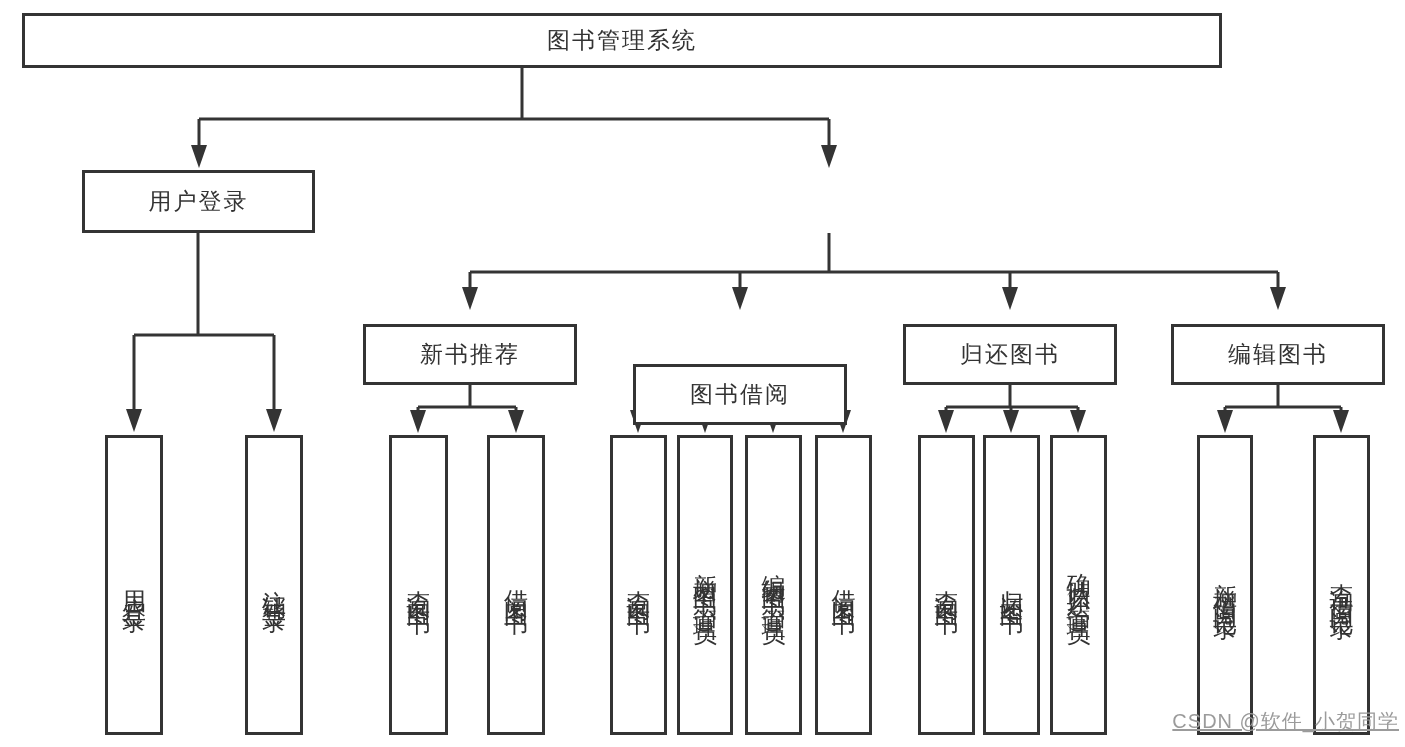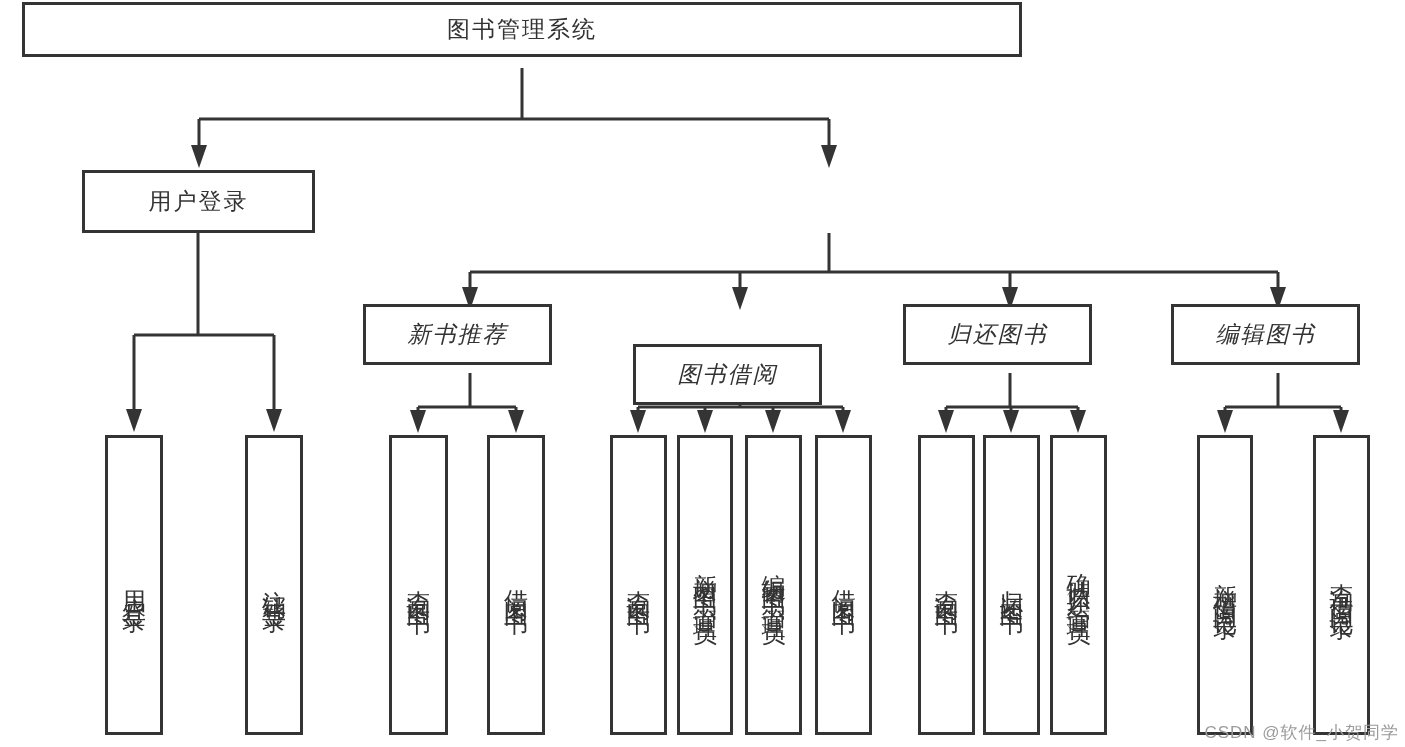--- a/index.html
+++ b/index.html
@@ -16,39 +16,39 @@
     display:flex;align-items:center;justify-content:center;
     font-size:23px;color:var(--text);letter-spacing:2px;white-space:nowrap;
   }
   .leaf{
     position:absolute;top:435px;height:300px;background:#fff;border:3px solid var(--line);
     box-sizing:border-box;display:flex;align-items:center;justify-content:center;
     writing-mode:vertical-rl;text-orientation:mixed;
     font-size:24px;line-height:1;letter-spacing:7px;color:var(--text);
   }
   
-  .n-root{left:22px;top:2px;width:1000px;height:55px;}
+  .n-root{left:22px;top:13px;width:1200px;height:55px;}
   
   .n-userlogin{left:82px;top:170px;width:233px;height:63px;}
   .n-bookmgmt{left:712px;top:170px;width:235px;height:63px;}
   
-  .n-l3{top:304px;width:189px;height:61px;font-style:italic;}
+  .n-l3{top:324px;width:214px;height:61px;}
   .n-newbook{left:363px;} .n-borrowing{left:633px;margin-top:40px;}
   .n-current{left:903px;} .n-records{left:1171px;}
   
   .lf-1{left:105px;width:58px;} .lf-2{left:245px;width:58px;}
   .lf-3{left:389px;width:59px;} .lf-4{left:487px;width:58px;}
   .lf-5{left:610px;width:57px;} .lf-6{left:677px;width:56px;}
   .lf-7{left:745px;width:57px;} .lf-8{left:815px;width:57px;}
   .lf-9{left:918px;width:57px;} .lf-10{left:983px;width:57px;}
   .lf-11{left:1050px;width:57px;} .lf-12{left:1197px;width:56px;}
   .lf-13{left:1313px;width:57px;}
   .watermark{
-    position:absolute;right:6px;bottom:3px;z-index:5;
-    font-size:17px;letter-spacing:1px;color:var(--wm);
+    position:absolute;right:6px;bottom:12px;z-index:5;
+    font-size:20px;letter-spacing:1px;color:var(--wm);text-decoration:underline;
   }
 </style>
 </head>
 <body>
 
 <div id="canvas">
 
   <svg id="wires" width="1405" height="747" viewBox="0 0 1405 747" aria-hidden="true">
     <g stroke="#343434" stroke-width="3" fill="none">
 

